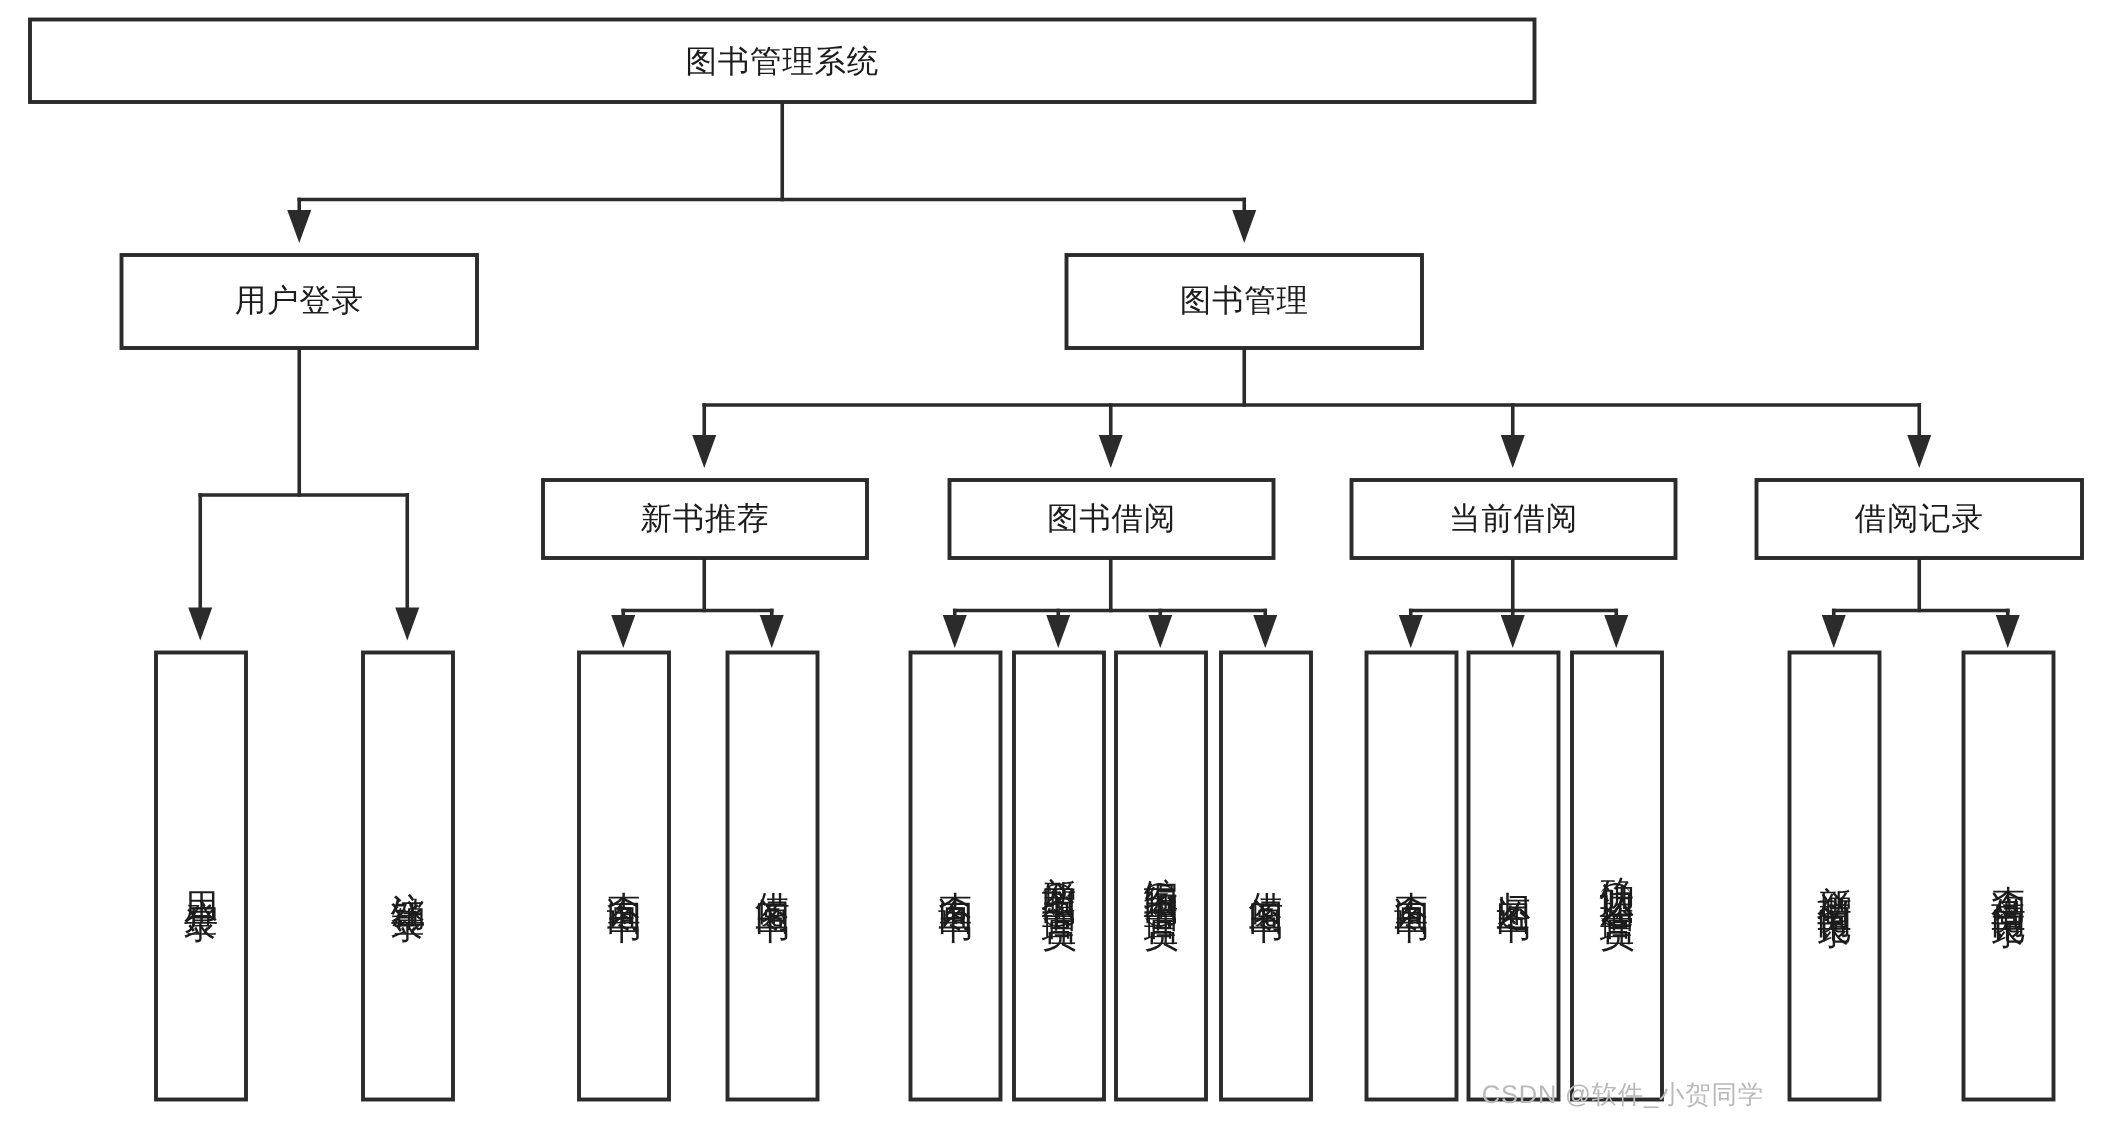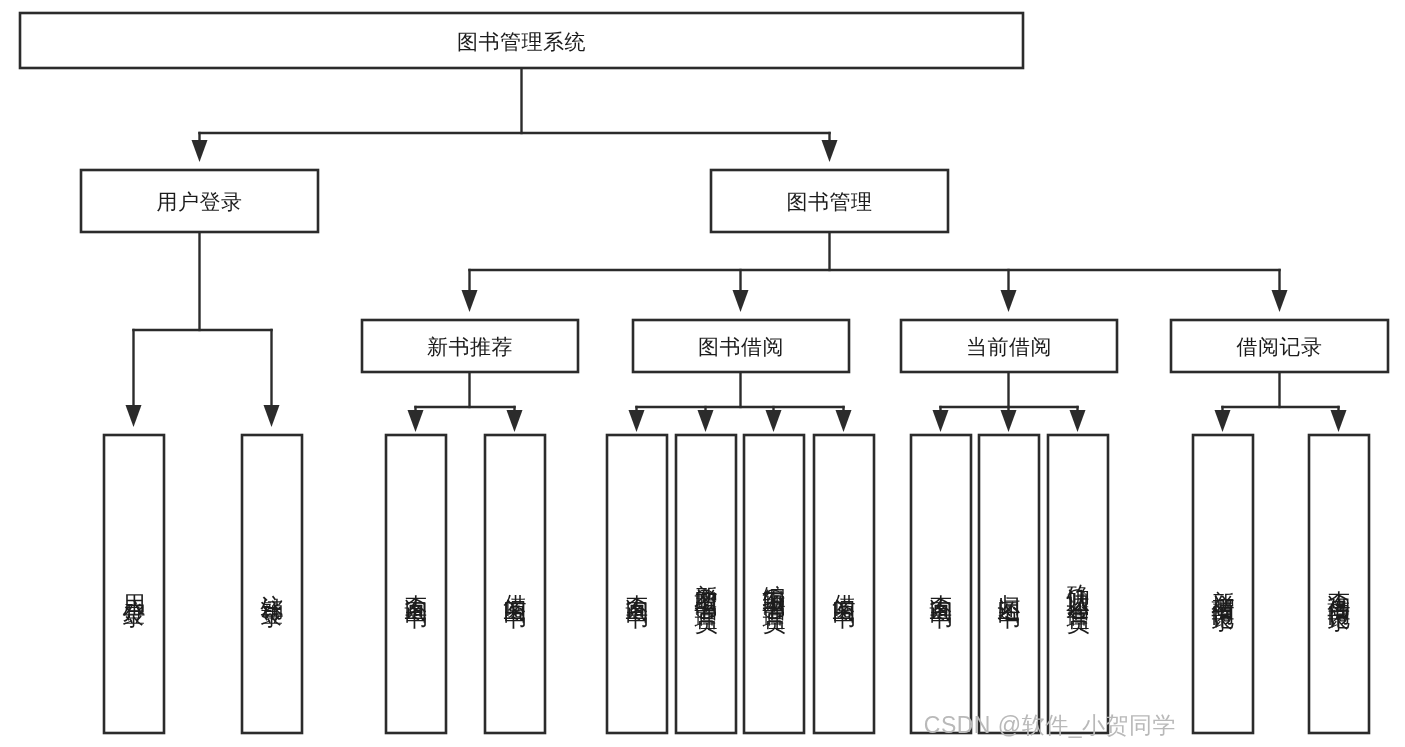--- a/index.html
+++ b/index.html
@@ -62,21 +62,21 @@
     align-items: center;
     justify-content: center;
     white-space: nowrap;
     pointer-events: none;
   }
   .watermark {
     position: absolute;
     right: 10px;
     bottom: 6px;
     font-family: "Liberation Sans", "DejaVu Sans", sans-serif;
-    font-size: 23px;
+    font-size: 17px;
     color: #b9b9b9;
     letter-spacing: 0.5px;
     white-space: nowrap;
   }
 </style>
 </head>
 <body>
 
 <div id="diagram-root">
 

